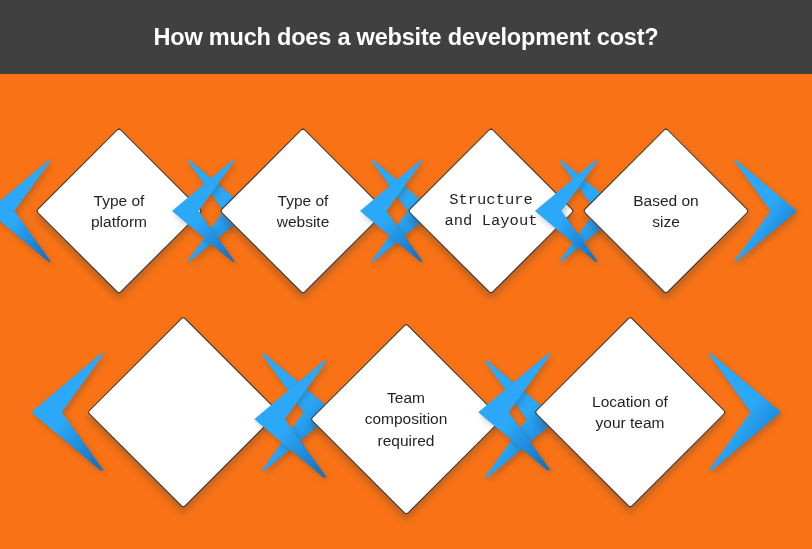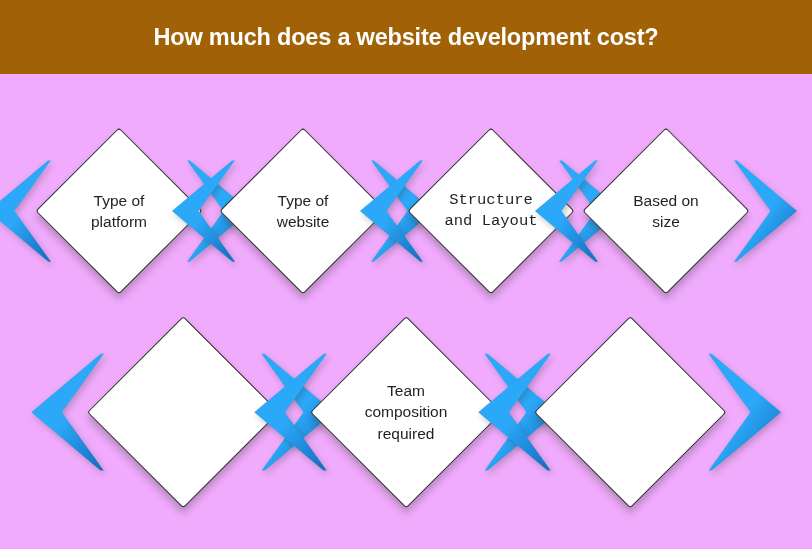--- a/index.html
+++ b/index.html
@@ -15,42 +15,42 @@
     position: relative;
   }
 
   
   .header-bar {
     position: absolute;
     left: 0;
     top: 0;
     width: 812px;
     height: 74px;
-    background: #a16207;
+    background: #404040;
     display: flex;
     align-items: center;
     justify-content: center;
   }
   .header-title {
     color: #ffffff;
     font-size: 23.5px;
     font-weight: bold;
     letter-spacing: -0.2px;
     font-family: "Liberation Sans", sans-serif;
     white-space: nowrap;
   }
 
   
   .board {
     position: absolute;
     left: 0;
     top: 74px;
     width: 812px;
     height: 475px;
-    background: #f0abfc;
+    background: #f97316;
   }
 
   
   .node {
     position: absolute;
     transform: translate(-50%, -50%);
   }
   .node-inner {
     position: relative;
     width: 100%;
@@ -246,21 +246,21 @@
                 <stop offset="55%" stop-color="#2ba8f7"></stop>
                 <stop offset="100%" stop-color="#1673c4"></stop>
               </linearGradient>
             </defs>
             <polygon points="0,0 42.25043344919965,58.74643138097838 0,117.49286276195676 3.0595141463213538,117.49286276195676 72.84557491241318,58.74643138097838 3.0595141463213538,0" fill="url(#cg9)"></polygon>
           </svg>
         </div>
         <div class="diamond" style="width: 134px; height: 134px; border-color: rgb(46, 46, 46); background: rgb(255, 255, 255);"></div>
       </div>
     </div>
-    <div class="node" style="left: 406px; top: 338px; width: 279.505px; height: 213.505px;">
+    <div class="node" style="left: 406px; top: 345px; width: 279.505px; height: 213.505px;">
       <div class="node-inner">
         <div class="chev" style="left: -11.8195px;">
           <svg width="72.84557491241318" height="117.49286276195676" viewBox="0 0 72.84557491241318 117.49286276195676">
             <defs>
               <linearGradient id="cg10" x1="0" y1="0" x2="0.85" y2="1">
                 <stop offset="0%" stop-color="#2ba8f7"></stop>
                 <stop offset="55%" stop-color="#2ba8f7"></stop>
                 <stop offset="100%" stop-color="#1673c4"></stop>
               </linearGradient>
             </defs>
@@ -305,15 +305,17 @@
               <linearGradient id="cg13" x1="0" y1="0" x2="0.85" y2="1">
                 <stop offset="0%" stop-color="#2ba8f7"></stop>
                 <stop offset="55%" stop-color="#2ba8f7"></stop>
                 <stop offset="100%" stop-color="#1673c4"></stop>
               </linearGradient>
             </defs>
             <polygon points="0,0 42.25043344919965,58.74643138097838 0,117.49286276195676 3.0595141463213538,117.49286276195676 72.84557491241318,58.74643138097838 3.0595141463213538,0" fill="url(#cg13)"></polygon>
           </svg>
         </div>
         <div class="diamond" style="width: 134px; height: 134px; border-color: rgb(46, 46, 46); background: rgb(255, 255, 255);"></div>
+        <div class="node-label" style="font-size: 15.5px; color: rgb(35, 31, 32); width: 180.029px;">Location of
+your team</div>
       </div>
     </div>
   </div>
 
 </body></html>

